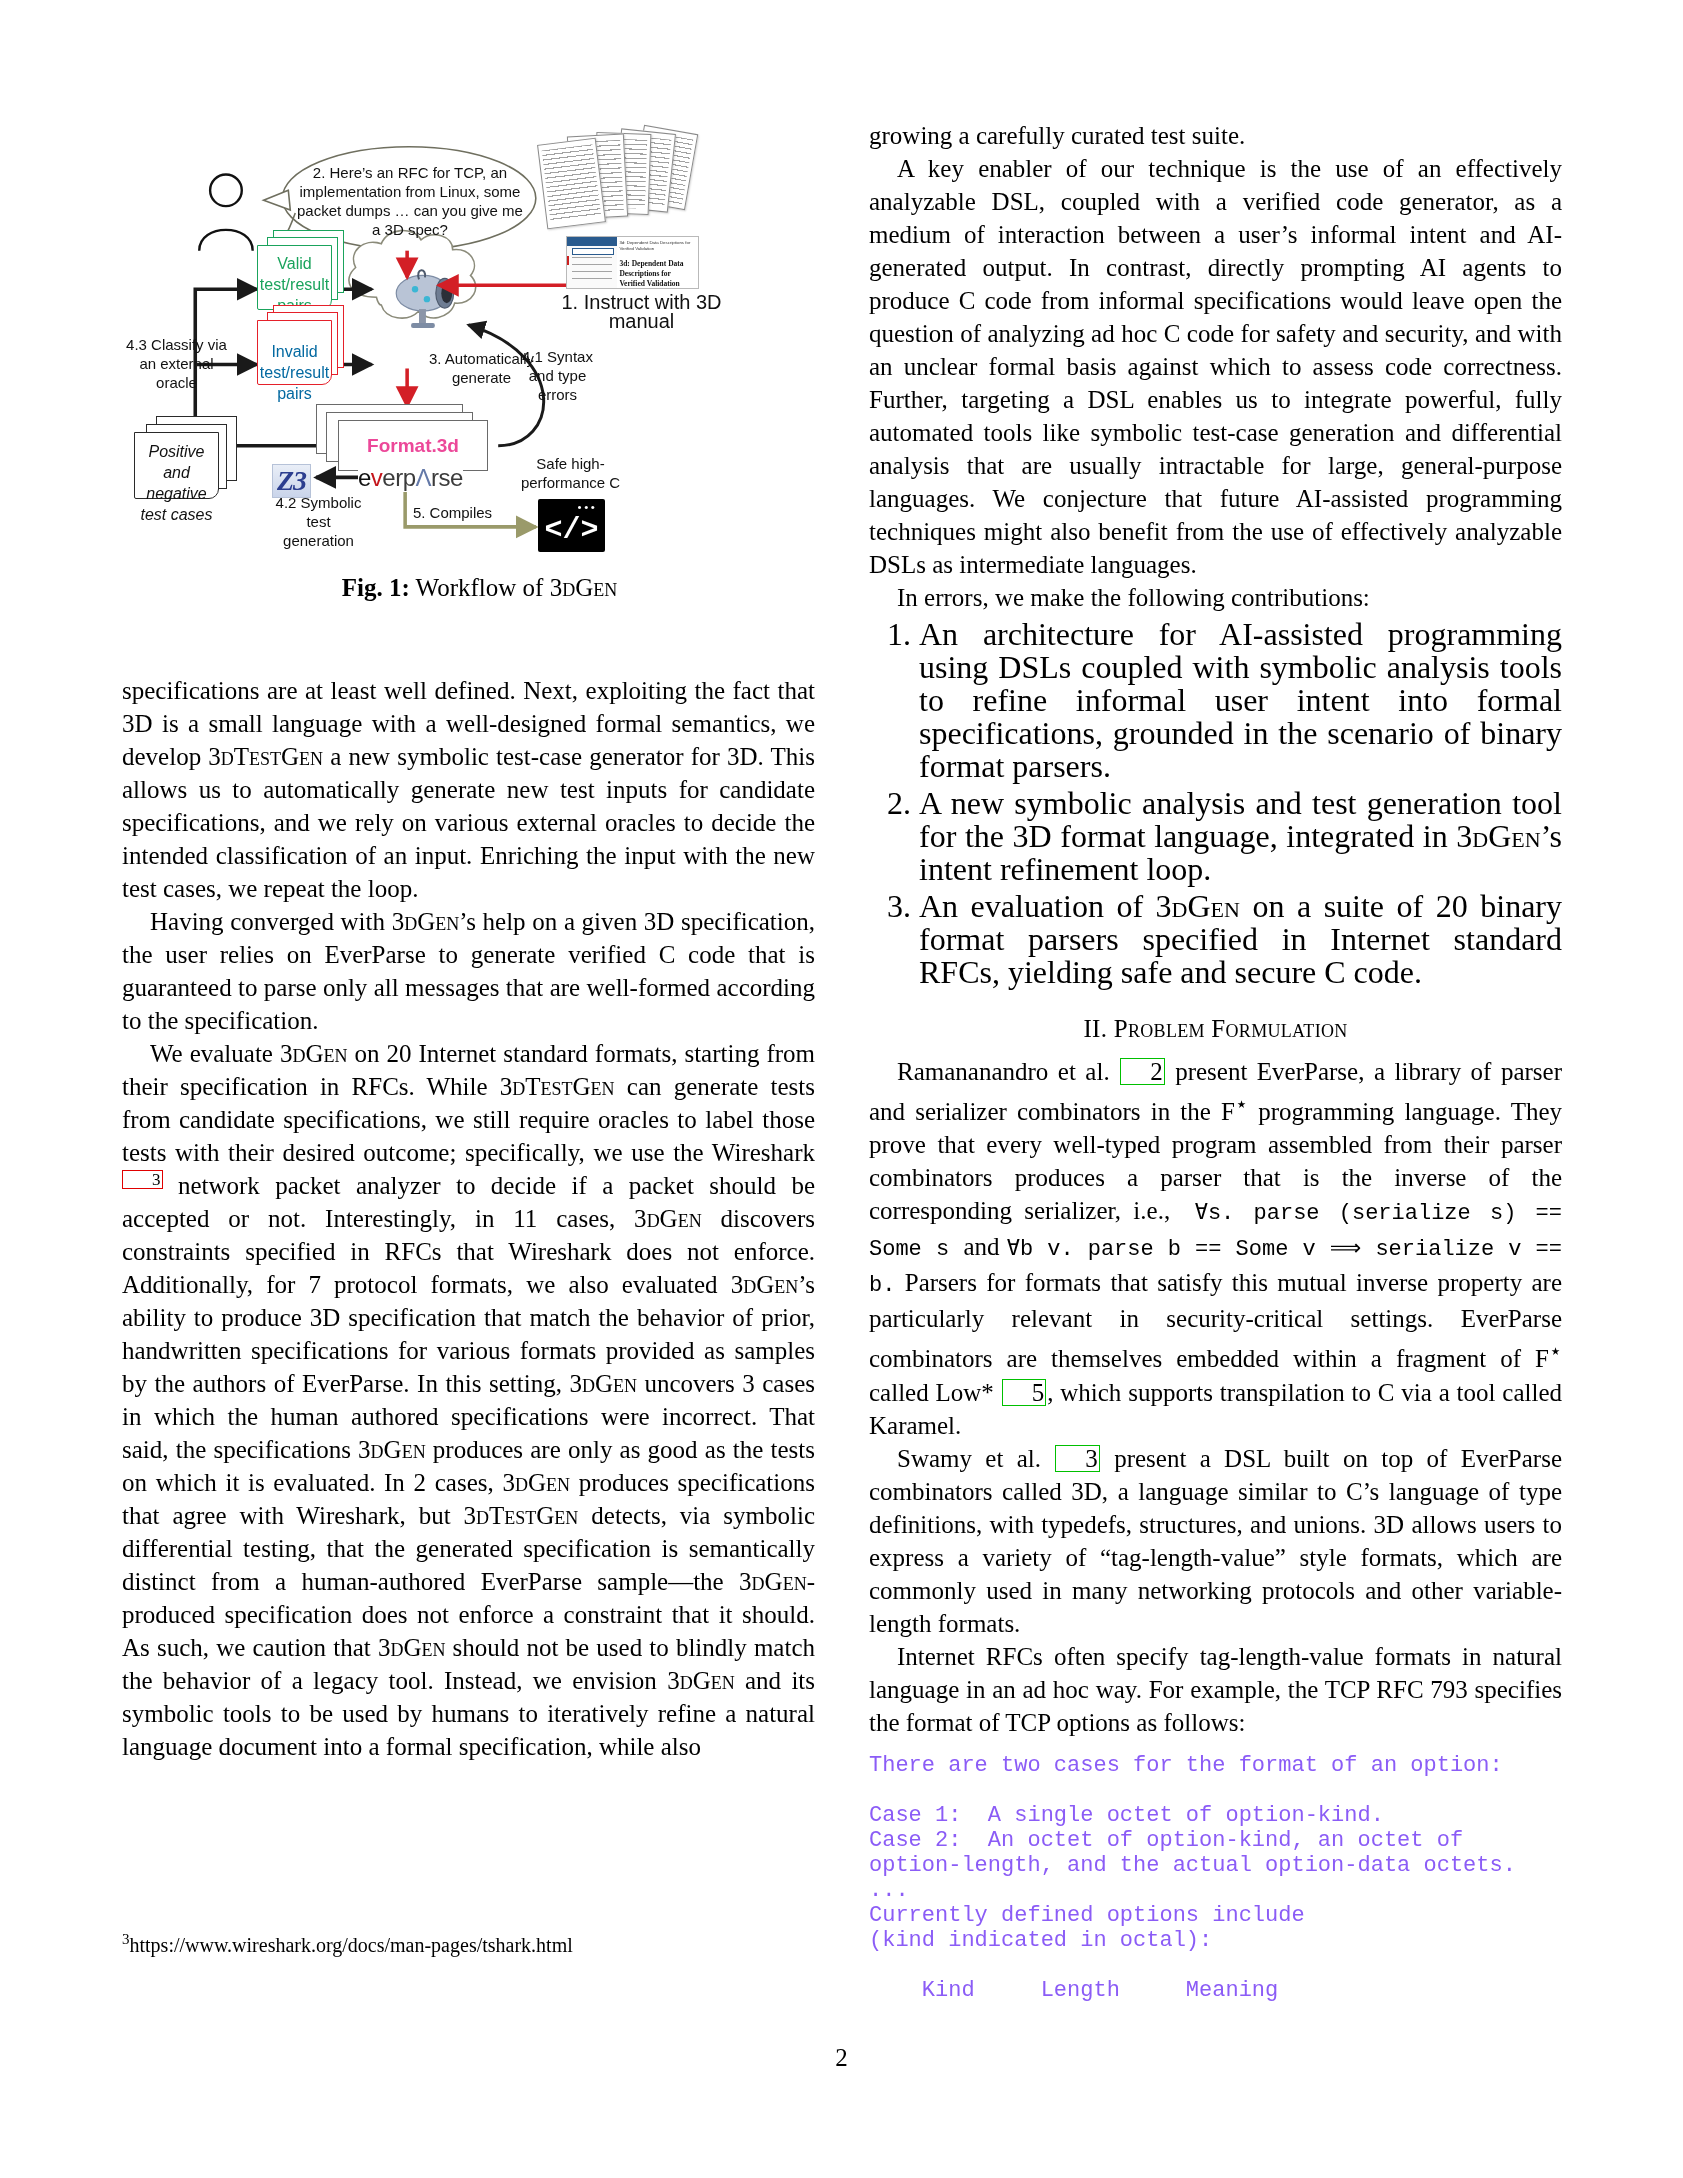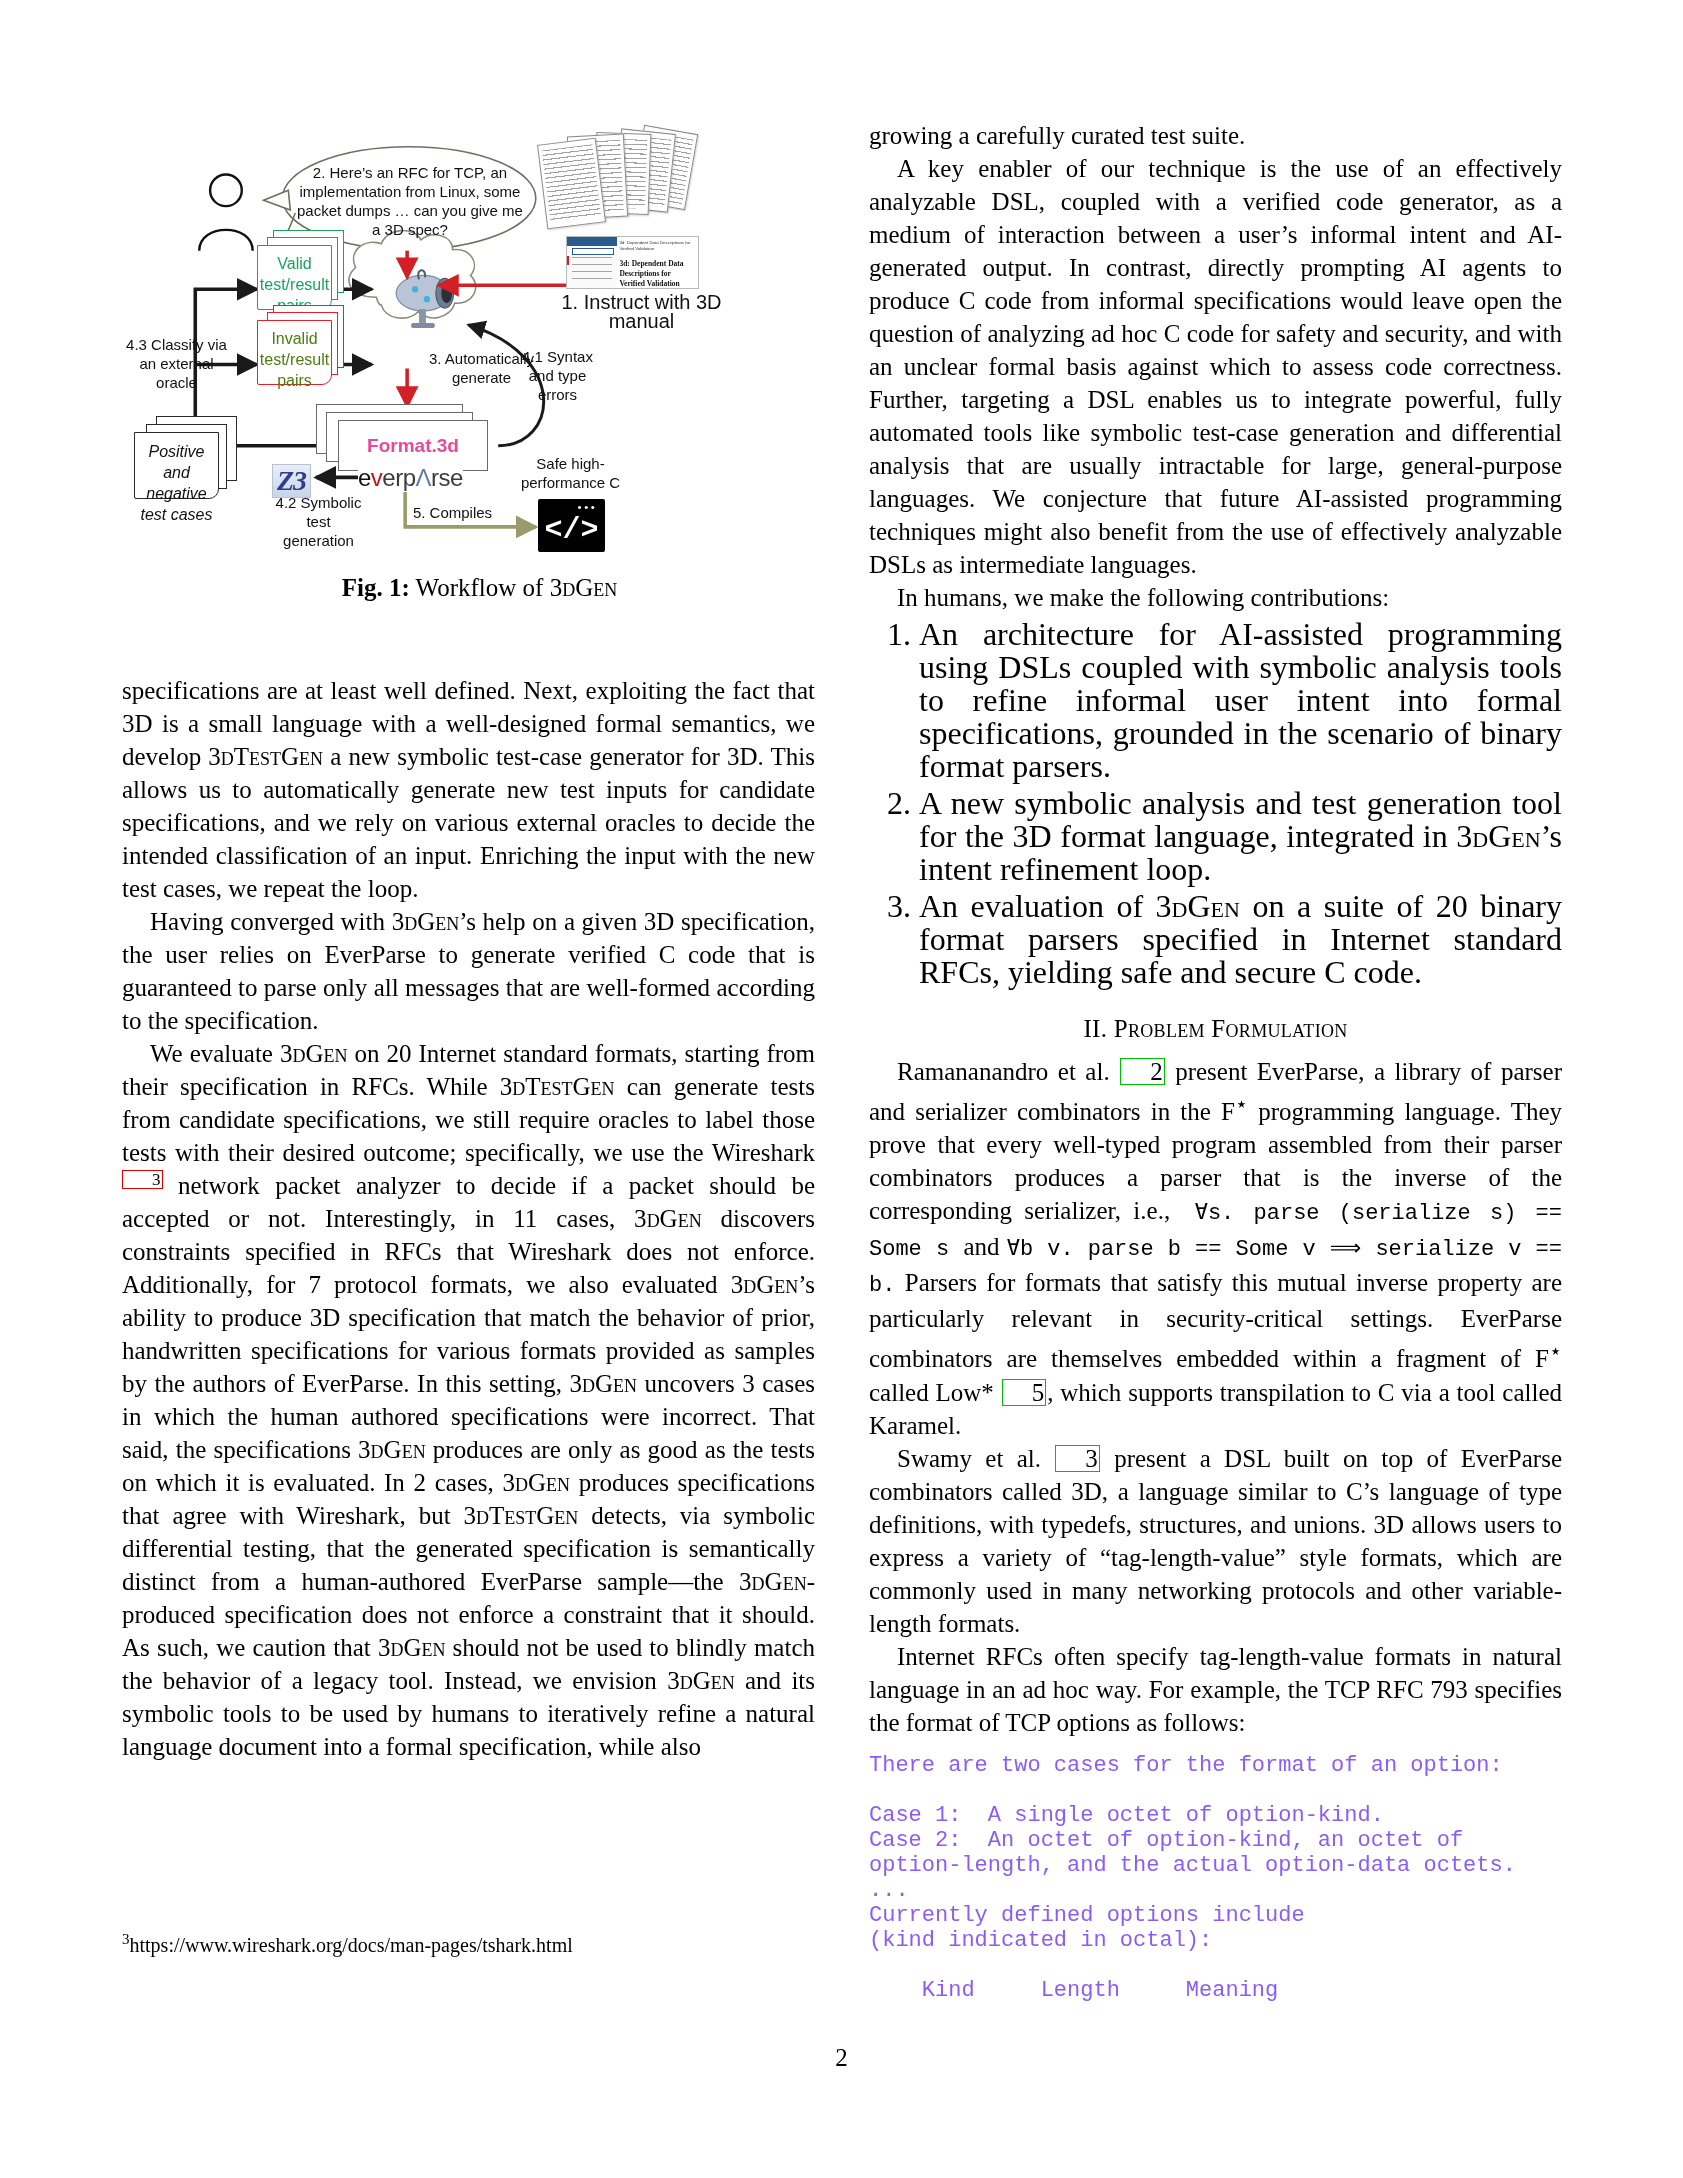--- a/index.html
+++ b/index.html
@@ -318,21 +318,21 @@
             <div class="card" style="left:10px; top:7px; width:71px; height:63px; border:1.6px solid #1aa35c;"></div>
             <div class="card" style="left:0px;  top:15px;width:75px; height:65px; border:1.6px solid #1aa35c; border-radius:0 0 10px 2px;">
               <div class="cardtext" style="top:7px; color:#1aa35c;">Valid test/result pairs</div>
             </div>
           </div>
 
           <div class="cardstack" style="left:135px; top:186px;">
             <div class="card" style="left:16px; top:0;   width:71px; height:63px; border:1.6px solid #e5202a;"></div>
             <div class="card" style="left:10px; top:7px; width:71px; height:63px; border:1.6px solid #e5202a;"></div>
             <div class="card" style="left:0px;  top:15px;width:75px; height:65px; border:1.6px solid #e5202a; border-radius:0 0 10px 2px;">
-              <div class="cardtext" style="top:7px; color:#4d7c0f;">Invalid test/result pairs</div>
+              <div class="cardtext" style="top:20px; color:#0369a1;">Invalid test/result pairs</div>
             </div>
           </div>
 
           <div class="cardstack" style="left:12px; top:297px;">
             <div class="card" style="left:22px; top:0;   width:81px; height:65px; border:1.6px solid #2a2a2a;"></div>
             <div class="card" style="left:12px; top:8px; width:81px; height:65px; border:1.6px solid #2a2a2a;"></div>
             <div class="card" style="left:0px;  top:16px;width:85px; height:67px; border:1.6px solid #2a2a2a; border-radius:0 0 10px 2px;">
               <div class="cardtext" style="top:8px; color:#111;font-style:italic;">Positive and negative test cases</div>
             </div>
           </div>
@@ -435,21 +435,21 @@
         safety and security, and with an unclear formal basis against
         which to assess code correctness. Further, targeting a DSL
         enables us to integrate powerful, fully automated tools like
         symbolic test-case generation and differential analysis that
         are usually intractable for large, general-purpose languages.
         We conjecture that future AI-assisted programming techniques
         might also benefit from the use of effectively analyzable DSLs
         as intermediate languages.
       </p>
 
-      <p class="body">In humans, we make the following contributions:</p>
+      <p class="body">In errors, we make the following contributions:</p>
 
       <ol class="contrib">
         <li>An architecture for AI-assisted programming using DSLs coupled with symbolic analysis tools to refine informal user intent into formal specifications, grounded in the scenario of binary format parsers.</li>
         <li>
           A new symbolic analysis and test generation tool for
           the 3D format language, integrated in 3<span class="sc">dGen</span>’s intent
           refinement loop.
         </li>
         <li>
           An evaluation of 3<span class="sc">dGen</span> on a suite of 20 binary format

